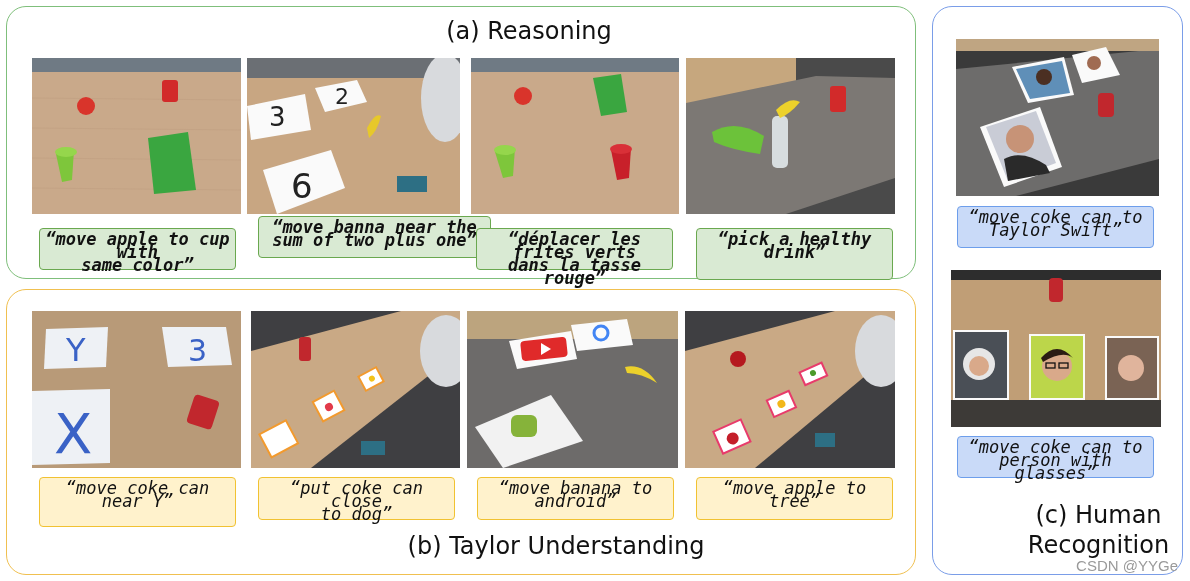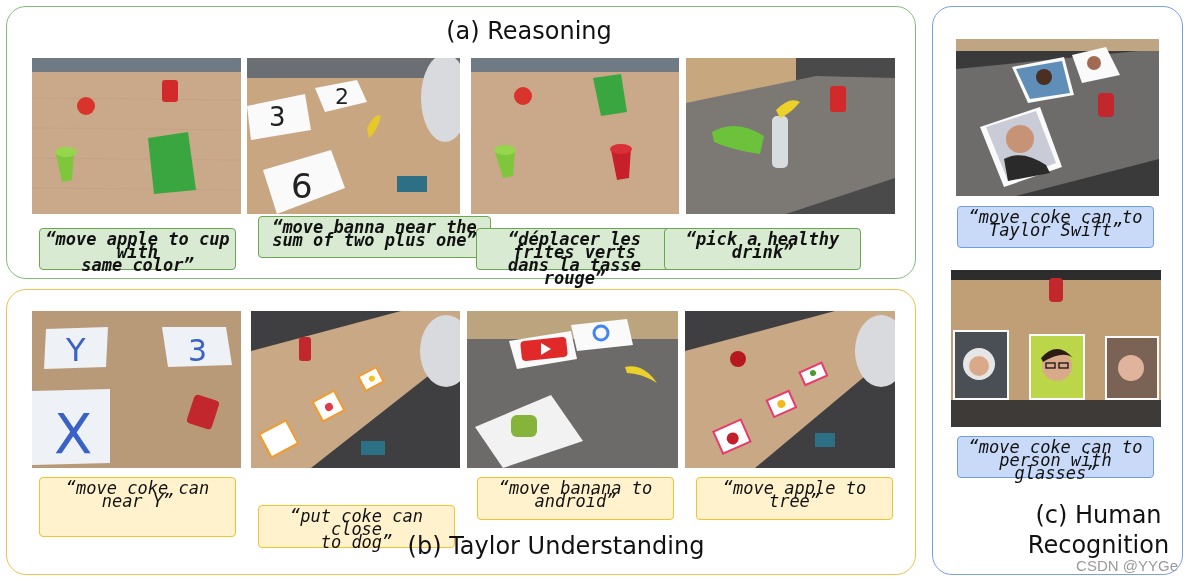--- a/index.html
+++ b/index.html
@@ -81,21 +81,21 @@
     <rect x="144" y="28" width="16" height="26" rx="3" fill="#d22a2a"></rect>
   </svg>
 </div>
 
 <div class="caption cap-green" style="left:39px; top:228px; width:197px; height:42px;">“move apple to cup with
 same color”</div>
 <div class="caption cap-green" style="left:258px; top:216px; width:233px; height:42px;">“move banna near the
 sum of two plus one”</div>
 <div class="caption cap-green" style="left:476px; top:228px; width:197px; height:42px;">“déplacer les frites verts
 dans la tasse rouge”</div>
-<div class="caption cap-green" style="left:664px; top:228px; width:197px; height:42px;">“pick a healthy drink”</div>
+<div class="caption cap-green" style="left:696px; top:228px; width:197px; height:52px;">“pick a healthy drink”</div>
 
 <div class="panel panel-b"></div>
 
 <div class="photo" style="left:32px; top:311px; width:209px; height:157px;">
   <svg viewBox="0 0 209 157" preserveAspectRatio="none">
     <rect width="209" height="157" fill="#b89a78"></rect>
     <path d="M14 18 L76 16 L74 56 L12 58 Z" fill="#eef1f5"></path>
     <text x="34" y="50" font-size="32" fill="#3a62c6" font-family="DejaVu Sans, sans-serif">Y</text>
     <path d="M130 16 L194 16 L200 54 L136 56 Z" fill="#eef1f5"></path>
     <text x="156" y="50" font-size="30" fill="#3a62c6" font-family="DejaVu Sans, sans-serif">3</text>
@@ -156,23 +156,23 @@
       </g>
     <g transform="rotate(-24 128 62)">
         <rect x="116" y="56" width="24" height="14" fill="#fff" stroke="#e83b6b" stroke-width="2"></rect>
         <circle cx="128" cy="62" r="3" fill="#4c9a2a"></circle>
       </g>
     <ellipse cx="196" cy="40" rx="26" ry="36" fill="#d8dadd"></ellipse>
     <rect x="130" y="122" width="20" height="14" fill="#2d6f84"></rect>
   </svg>
 </div>
 
-<div class="caption cap-amber" style="left:39px; top:477px; width:197px; height:60px;">“move coke can
+<div class="caption cap-amber" style="left:39px; top:477px; width:197px; height:50px;">“move coke can
 near Y”</div>
-<div class="caption cap-amber" style="left:258px; top:477px; width:197px; height:43px;margin-top:28px;">“put coke can close
+<div class="caption cap-amber" style="left:258px; top:477px; width:197px; height:43px;">“put coke can close
 to dog”</div>
 <div class="caption cap-amber" style="left:477px; top:477px; width:197px; height:43px;">“move banana to
 android”</div>
 <div class="caption cap-amber" style="left:696px; top:477px; width:197px; height:43px;">“move apple to tree”</div>
 
 <div class="title" style="left:6px; top:531px; width:1018px;">(b) Taylor Understanding</div>
 
 <div class="panel panel-c"></div>
 
 <div class="photo" style="left:956px; top:39px; width:203px; height:157px;">

